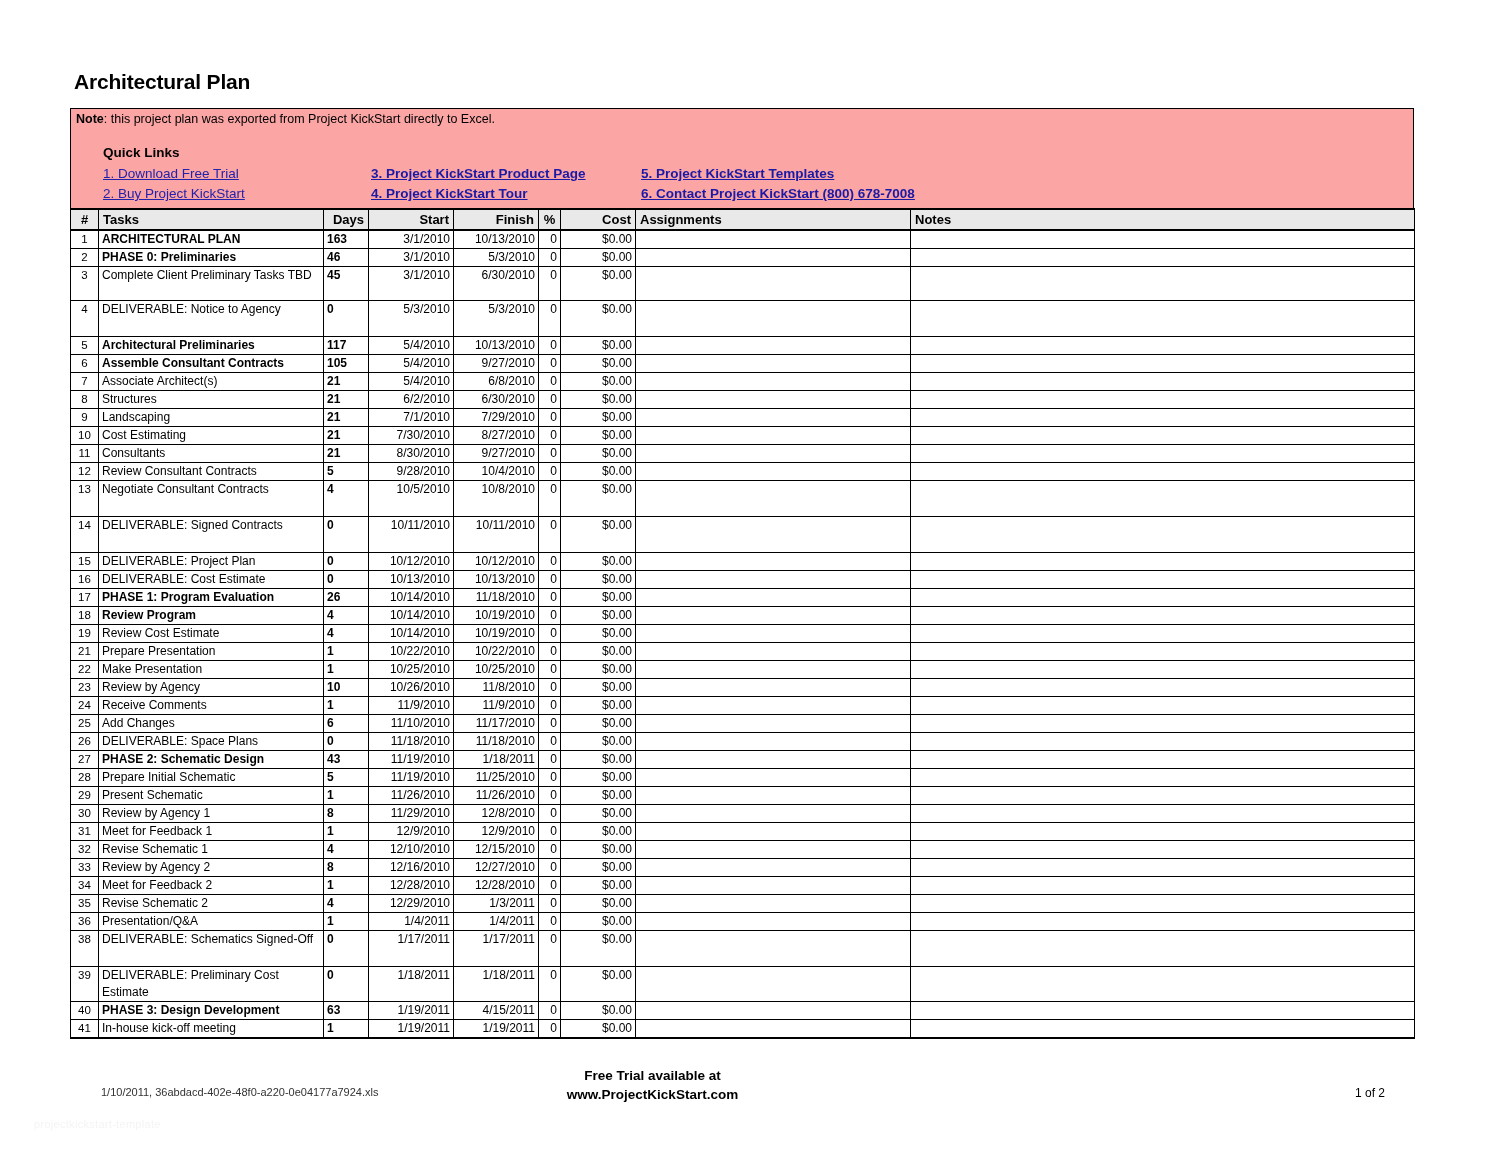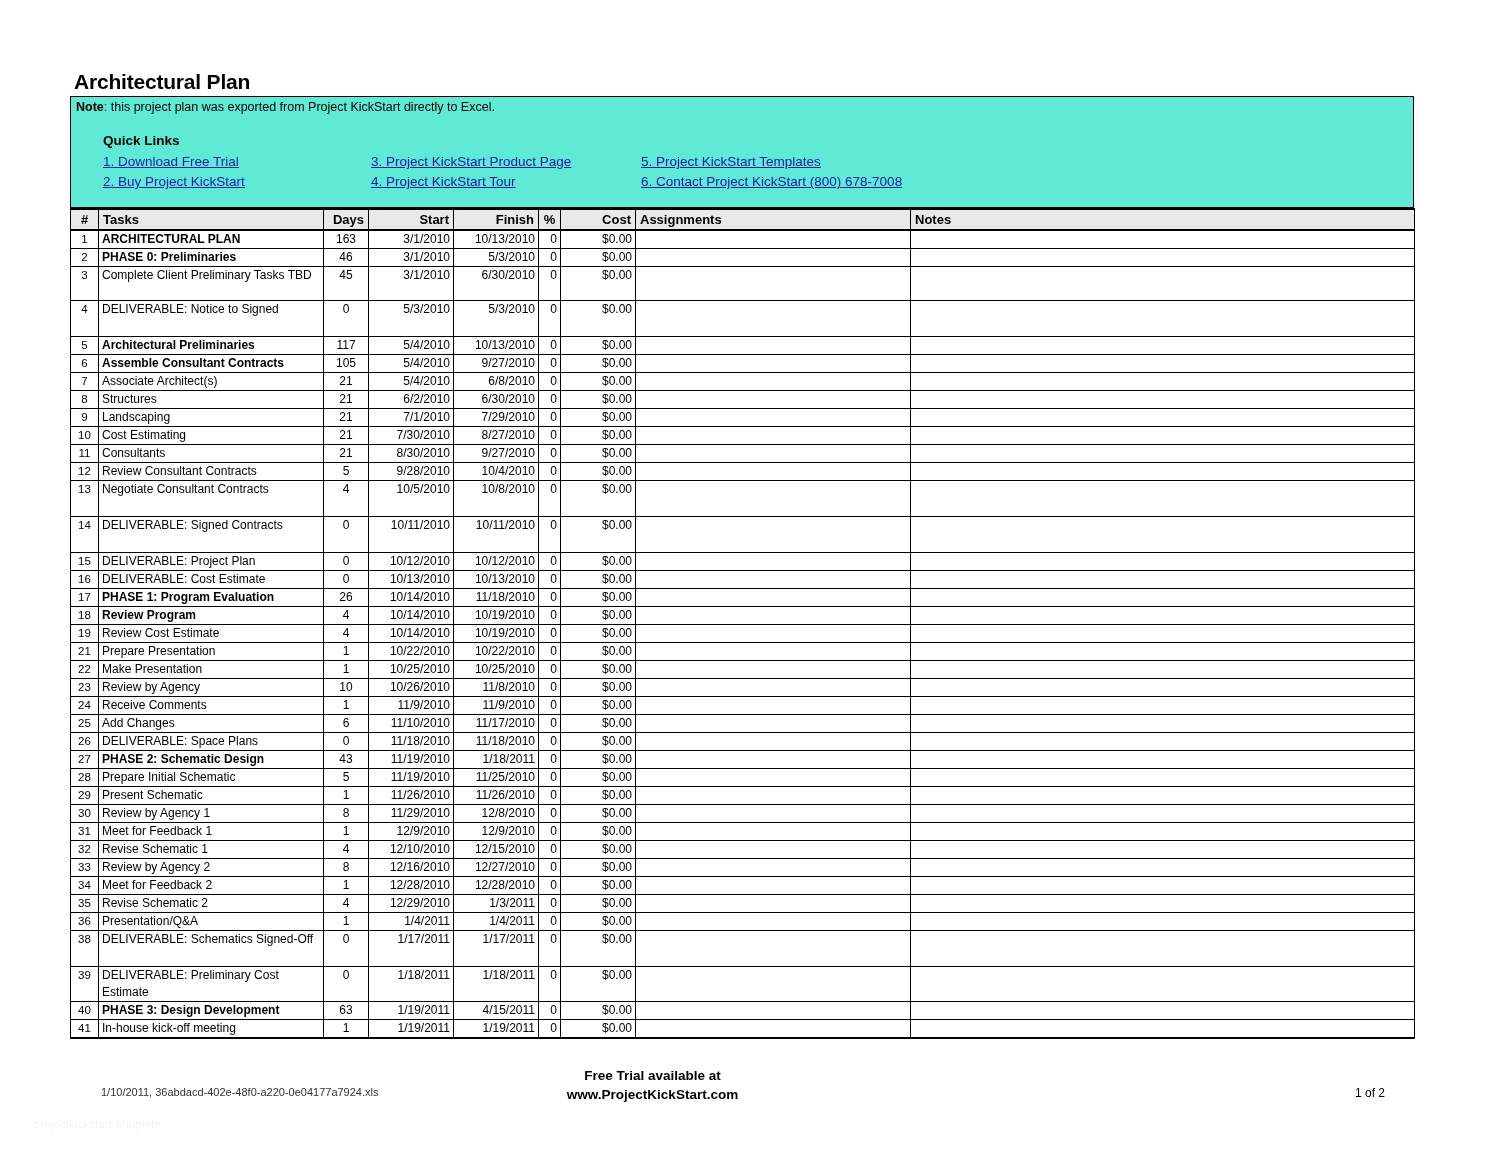--- a/index.html
+++ b/index.html
@@ -32,24 +32,24 @@
     font-weight: bold;
     letter-spacing: -0.2px;
     color: #000;
     white-space: nowrap;
   }
 
   
   .note-box {
     position: absolute;
     left: 70px;
-    top: 96px;
+    top: 108px;
     width: 1344px;
     height: 112px;
-    background: #5eead4;
+    background: #fca5a5;
     border: 1.6px solid #000000;
     box-sizing: border-box;
   }
   .note-line {
     position: absolute;
     left: 5px;
     top: 3px;
     font-size: 12.5px;
     white-space: nowrap;
   }
@@ -63,21 +63,21 @@
     font-weight: bold;
   }
   .ql {
     position: absolute;
     font-size: 13.5px;
     color: #2222aa;
     text-decoration: underline;
     white-space: nowrap;
     cursor: pointer;
   }
-  .ql.bold { font-weight: normal; color: #1a1aa6; }
+  .ql.bold { font-weight: bold; color: #1a1aa6; }
   .ql-c1 { left: 32px; }
   .ql-c2 { left: 300px; }
   .ql-c3 { left: 570px; }
   .ql-r1 { top: 57px; }
   .ql-r2 { top: 77px; }
 
   
   .grid {
     position: absolute;
     left: 70px;
@@ -118,21 +118,21 @@
     line-height: 19px;
     vertical-align: middle;
     padding: 0 4px;
   }
   .grid thead th.left  { text-align: left; }
   .grid thead th.right { text-align: right; }
   .grid thead th.ctr   { text-align: center; }
 
   .grid tbody td.num    { text-align: center; font-size: 11.5px; }
   .grid tbody td.task   { text-align: left; white-space: normal; }
-  .grid tbody td.days   { text-align: center; }
+  .grid tbody td.days   { text-align: left; font-weight: bold; }
   .grid tbody td.date   { text-align: right; }
   .grid tbody td.pct    { text-align: right; }
   .grid tbody td.cost   { text-align: right; }
   .grid tbody td.assign,
   .grid tbody td.notes  { text-align: left; }
 
   .grid tbody tr.r-bold td.task { font-weight: bold; }
 
   .ind0 { padding-left: 3px; }
   .ind1 { padding-left: 19px; }
@@ -259,21 +259,21 @@
           <td class="days">45</td>
           <td class="date">3/1/2010</td>
           <td class="date">6/30/2010</td>
           <td class="pct">0</td>
           <td class="cost">$0.00</td>
           <td class="assign"></td>
           <td class="notes"></td>
         </tr>
         <tr class="h3">
           <td class="num">4</td>
-          <td class="task ind2">DELIVERABLE: Notice to Signed</td>
+          <td class="task ind2">DELIVERABLE: Notice to Agency</td>
           <td class="days">0</td>
           <td class="date">5/3/2010</td>
           <td class="date">5/3/2010</td>
           <td class="pct">0</td>
           <td class="cost">$0.00</td>
           <td class="assign"></td>
           <td class="notes"></td>
         </tr>
         <tr class="r-bold">
           <td class="num">5</td>

